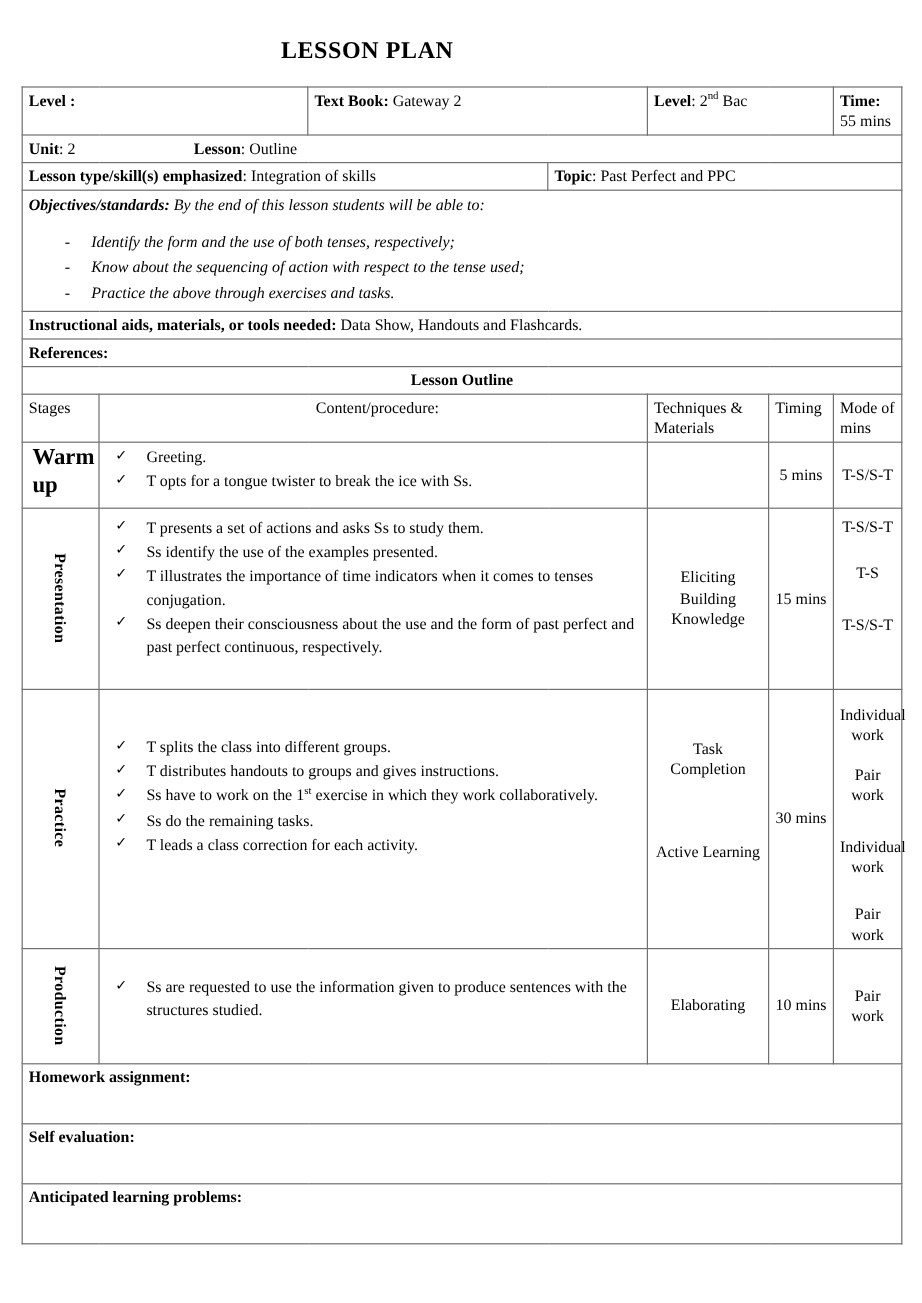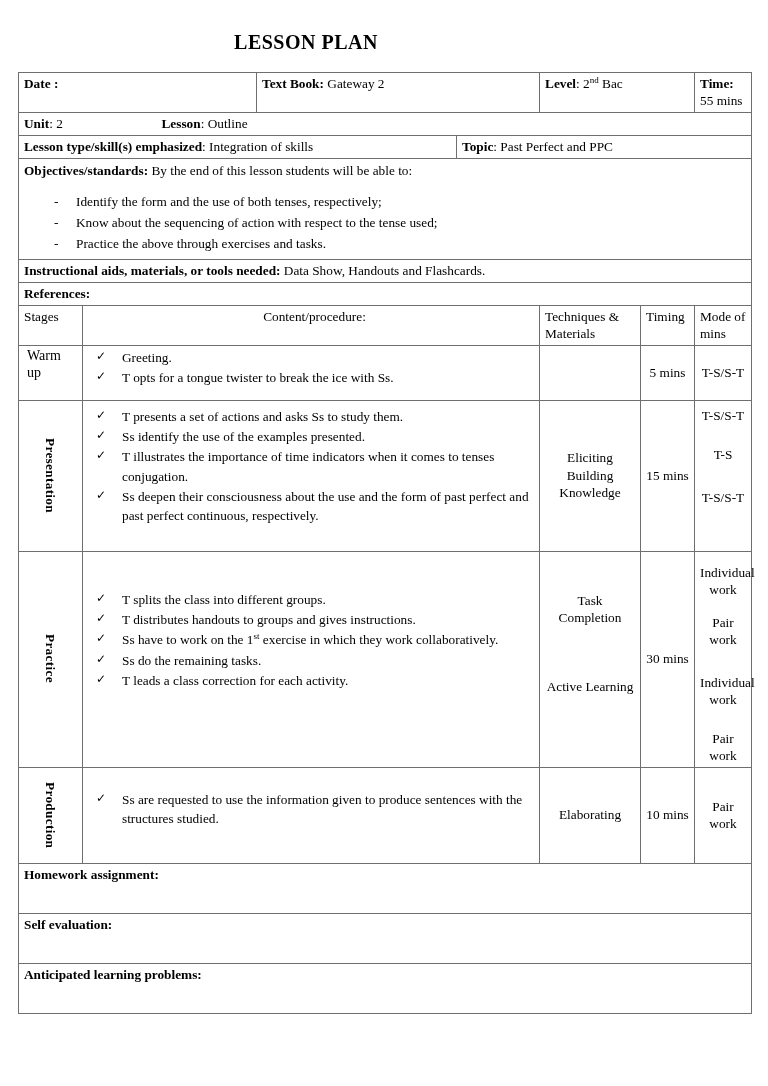--- a/index.html
+++ b/index.html
@@ -50,21 +50,21 @@
   
   .r-head td { height: 18px; }
   .r-unit td { height: 16px; }
   .r-type td { height: 16px; }
   .r-obj td { height: 92px; }
   .r-aids td { height: 16px; }
   .r-ref td { height: 17px; }
   .r-outline td { height: 16px; }
   .r-colhead td { height: 34px; }
 
-  .objectives-block { padding-top: 1px; }
+  .objectives-block { padding-top: 1px; font-style: italic; }
   .obj-intro { margin-bottom: 14px; }
   .obj-list { margin: 0; padding: 0; list-style: none; }
   .obj-list li {
     margin: 0 0 2px 0;
     padding-left: 52px;
     position: relative;
     line-height: 1.42;
   }
   .obj-list li .dash {
     position: absolute;
@@ -84,22 +84,22 @@
   .colhead.center { text-align: center; padding-left: 12px; }
 
   
   .stage-cell {
     text-align: center;
     vertical-align: middle;
     padding: 3px 2px;
     position: relative;
   }
   .stage-flat {
-    font-weight: normal;
-    font-size: 14px;
+    font-weight: bold;
+    font-size: 19px;
     text-align: left;
     line-height: 1.2;
     padding-left: 3px;
   }
   .stage-rot-wrap {
     height: 100%;
     display: flex;
     align-items: center;
     justify-content: center;
   }
@@ -156,21 +156,21 @@
       <col style="width:200px">
       <col style="width:83px">
       <col style="width:101px">
       <col style="width:54px">
       <col style="width:57px">
     </colgroup>
 
     <tbody>
         <tr class="r-head">
       <td colspan="2">
-        <span class="b">Date :</span>
+        <span class="b">Level :</span>
         <span></span>
       </td>
       <td colspan="2">
         <span class="b">Text Book:</span>
         <span>Gateway 2</span>
       </td>
       <td colspan="2">
         <span class="b">Level</span><span>:</span>
         <span>2</span><sup>nd</sup>
         <span>Bac</span>
@@ -225,20 +225,23 @@
       </td>
     </tr>
 
     <tr class="r-ref">
       <td colspan="7">
         <span class="b">References:</span>
         <span></span>
       </td>
     </tr>
 
+    <tr class="r-outline">
+      <td colspan="7" class="outline-title">Lesson Outline</td>
+    </tr>
 
     <tr class="r-colhead">
       <td class="colhead">Stages</td>
       <td colspan="3" class="colhead center">Content/procedure:</td>
       <td class="colhead">
         <div>Techniques &amp;</div>
         <div>Materials</div>
       </td>
       <td class="colhead">Timing</td>
       <td class="colhead">

